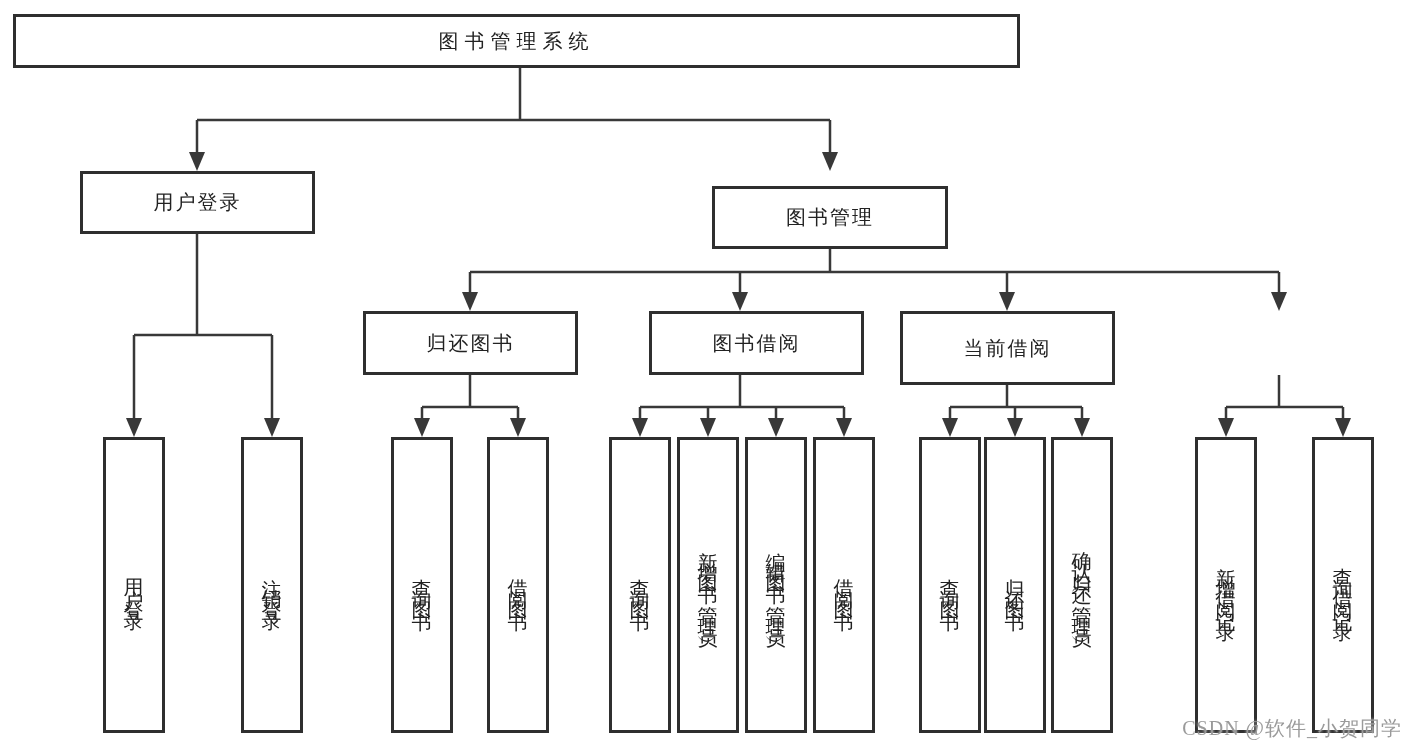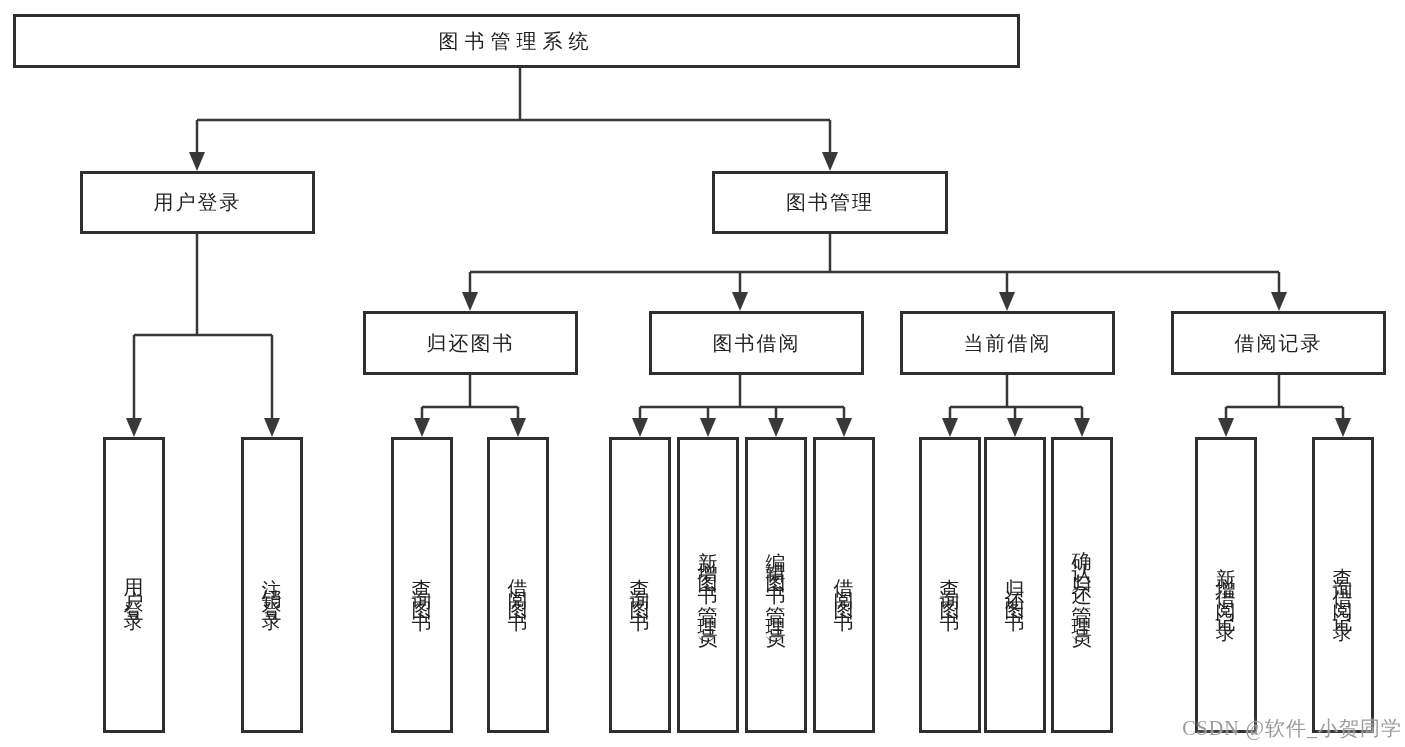--- a/index.html
+++ b/index.html
@@ -82,26 +82,25 @@
         <polygon points="1007,418 1023,418 1015,437"></polygon>
         <polygon points="1074,418 1090,418 1082,437"></polygon>
         <polygon points="1218,418 1234,418 1226,437"></polygon>
         <polygon points="1335,418 1351,418 1343,437"></polygon>
       </g>
   </svg>
 
   <div class="box root" style="left:13px;top:14px;width:1007px;height:54px">图书管理系统</div>
 
   <div class="box" style="left:80px;top:171px;width:235px;height:63px">用户登录</div>
-  <div class="box" style="left:712px;top:171px;width:236px;height:63px">图书管理</div>
+  <div class="box" style="left:712px;top:186px;width:236px;height:63px">图书管理</div>
 
   <div class="box" style="left:363px;top:311px;width:215px;height:64px">归还图书</div>
   <div class="box" style="left:649px;top:311px;width:215px;height:64px">图书借阅</div>
-  <div class="box" style="left:900px;top:311px;width:215px;height:64px">当前借阅</div>
-  <div class="box" style="left:1171px;top:311px;width:215px;height:64px">借阅记录</div>
+  <div class="box" style="left:900px;top:311px;width:215px;height:74px">当前借阅</div>
 
   <div class="box v" style="left:103px;top:437px;width:62px;height:296px">用户登录</div>
   <div class="box v" style="left:241px;top:437px;width:62px;height:296px">注销登录</div>
 
   <div class="box v" style="left:391px;top:437px;width:62px;height:296px">查询图书</div>
   <div class="box v" style="left:487px;top:437px;width:62px;height:296px">借阅图书</div>
 
   <div class="box v" style="left:609px;top:437px;width:62px;height:296px">查询图书</div>
   <div class="box v" style="left:677px;top:437px;width:62px;height:296px">新增图书（管理员）</div>
   <div class="box v" style="left:745px;top:437px;width:62px;height:296px">编辑图书（管理员）</div>

